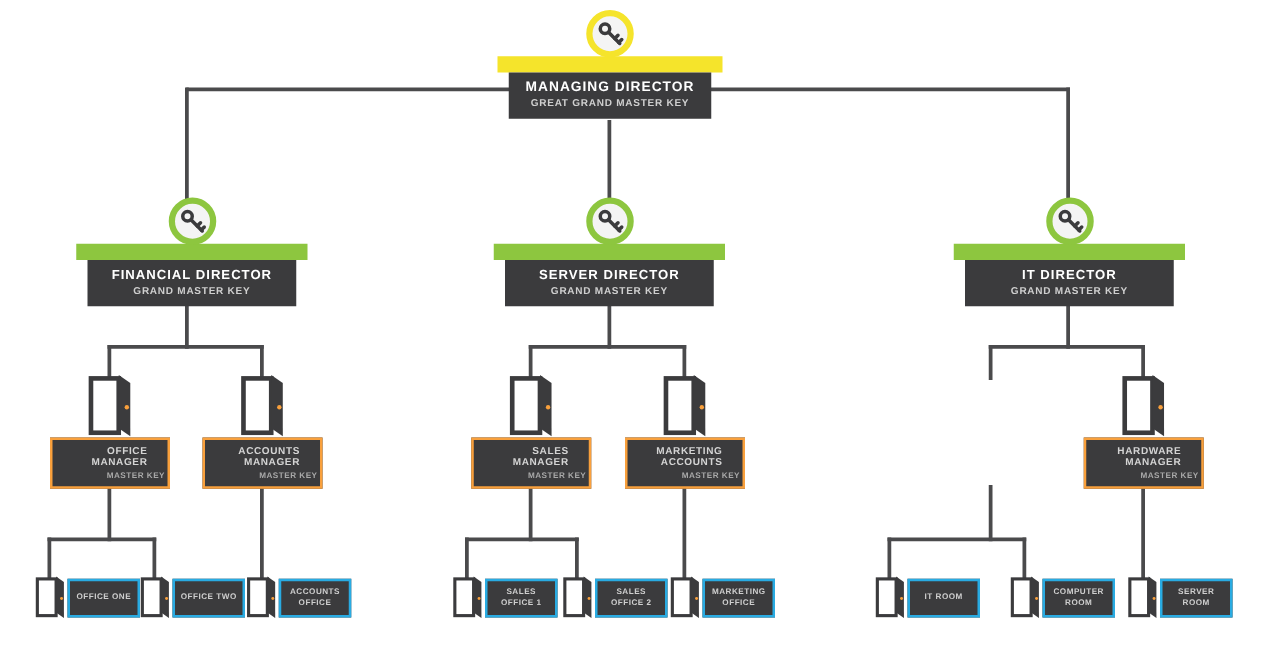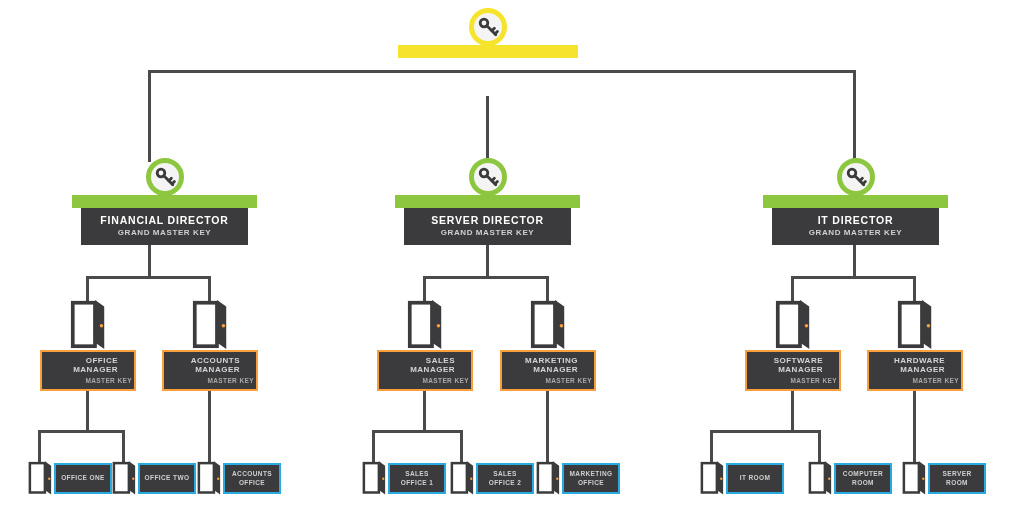--- a/index.html
+++ b/index.html
@@ -105,23 +105,27 @@
   <div class="vl" style="left:818px;top:430px;height:34px"></div>
   <div class="vl" style="left:913px;top:388px;height:76px"></div>
 
   <div class="node lvl1" style="left:398px">
     <div class="keycircle">
       <svg viewBox="0 0 24 24">
           <use href="#key-glyph"></use>
         </svg>
     </div>
     <div class="bar"></div>
-  </div>
-
-  <div class="node lvl2" style="left:72px">
+    <div class="darkbox">
+      <div class="ntitle">MANAGING DIRECTOR</div>
+      <div class="nsub">GREAT GRAND MASTER KEY</div>
+    </div>
+  </div>
+
+  <div class="node lvl2" style="left:61px">
     <div class="keycircle">
       <svg viewBox="0 0 24 24">
           <use href="#key-glyph"></use>
         </svg>
     </div>
     <div class="bar"></div>
     <div class="darkbox">
       <div class="ntitle">FINANCIAL DIRECTOR</div>
       <div class="nsub">GRAND MASTER KEY</div>
     </div>
@@ -181,34 +185,25 @@
       <div class="mtitle">ACCOUNTS MANAGER</div>
       <div class="msub">MASTER KEY</div>
     </div>
   </div>
 
   <div class="mgr" style="left:500px">
     <svg class="door" viewBox="0 0 40 56">
         <use href="#door-glyph"></use>
       </svg>
     <div class="mgrbox">
-      <div class="mtitle">MARKETING MANAGER</div>
-      <div class="msub">MASTER KEY</div>
-    </div>
-  </div>
-
-  <div class="mgr" style="left:745px">
-    <svg class="door" viewBox="0 0 40 56">
-        <use href="#door-glyph"></use>
-      </svg>
-    <div class="mgrbox">
-      <div class="mtitle">SOFTWARE MANAGER</div>
-      <div class="msub">MASTER KEY</div>
-    </div>
-  </div>
+      <div class="mtitle">MARKETING ACCOUNTS</div>
+      <div class="msub">MASTER KEY</div>
+    </div>
+  </div>
+
 
   <div class="mgr" style="left:867px">
     <svg class="door" viewBox="0 0 40 56">
         <use href="#door-glyph"></use>
       </svg>
     <div class="mgrbox">
       <div class="mtitle">HARDWARE MANAGER</div>
       <div class="msub">MASTER KEY</div>
     </div>
   </div>

